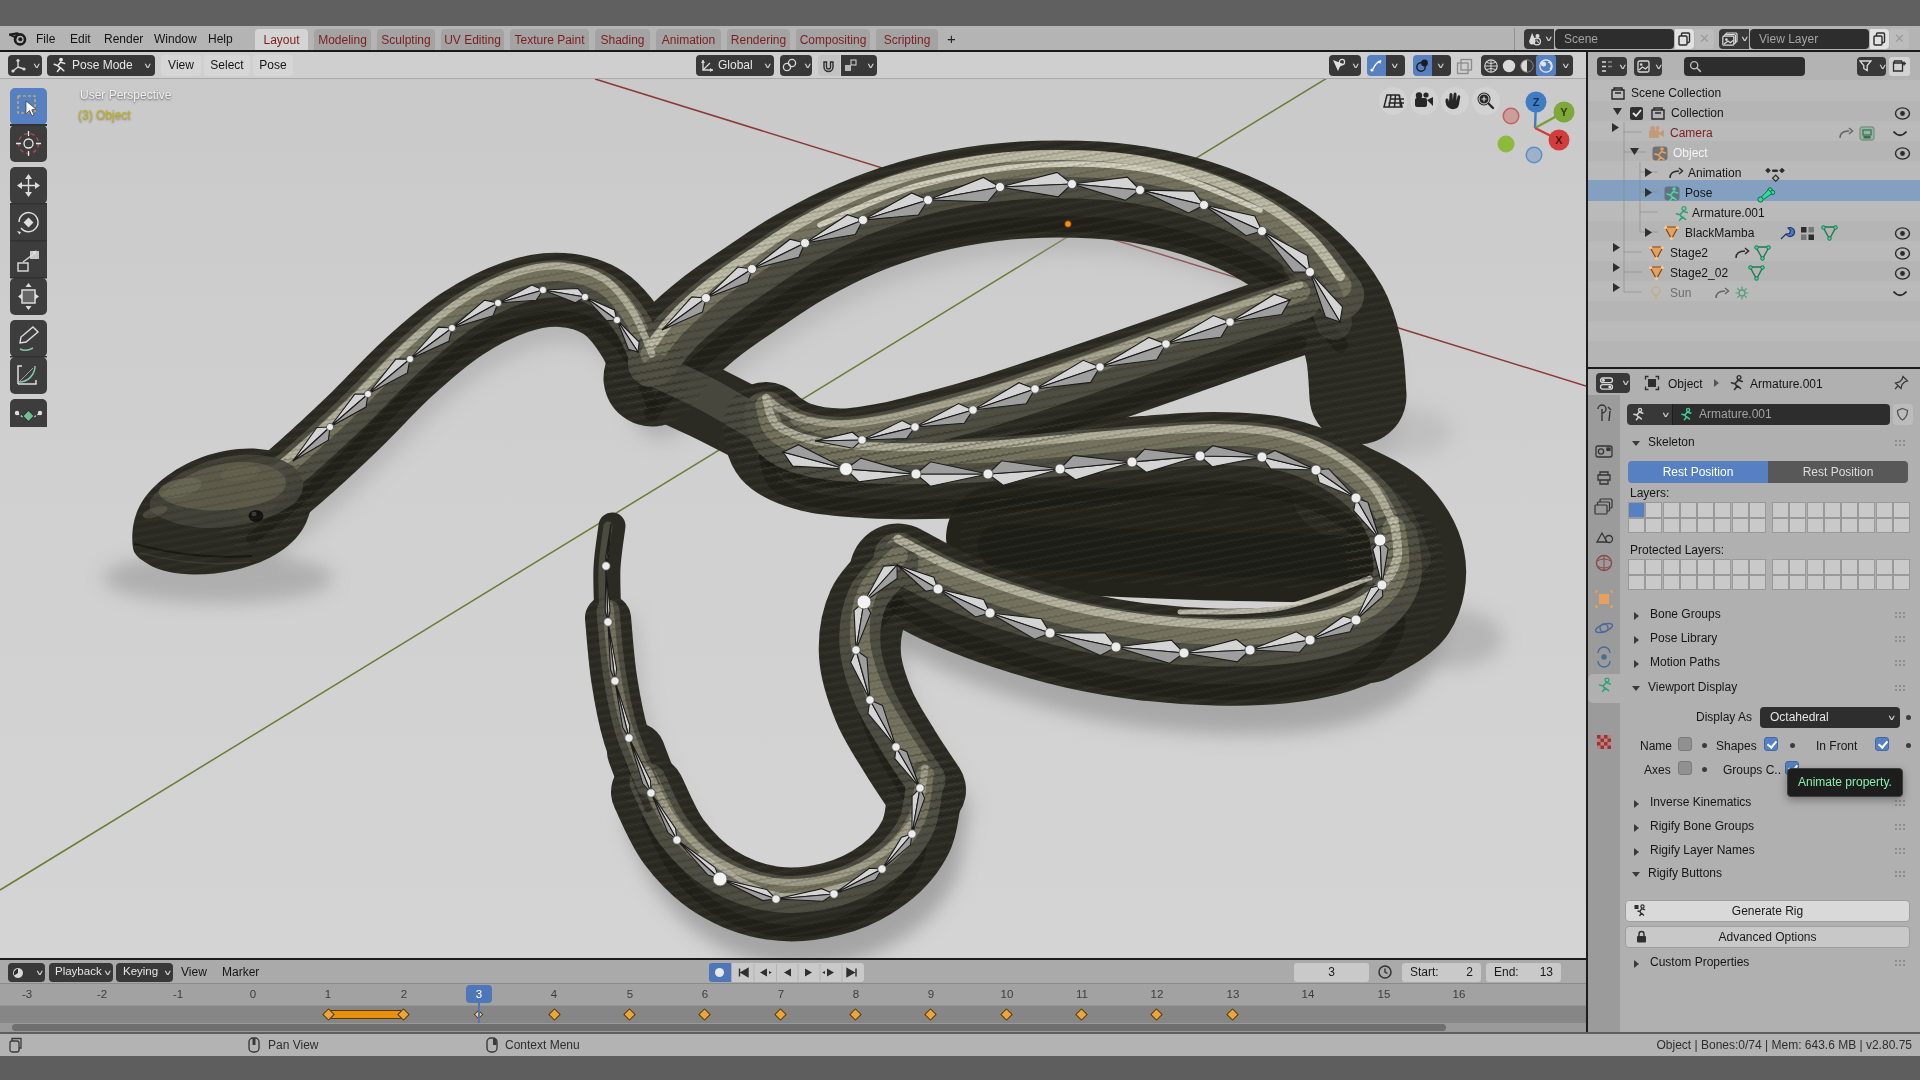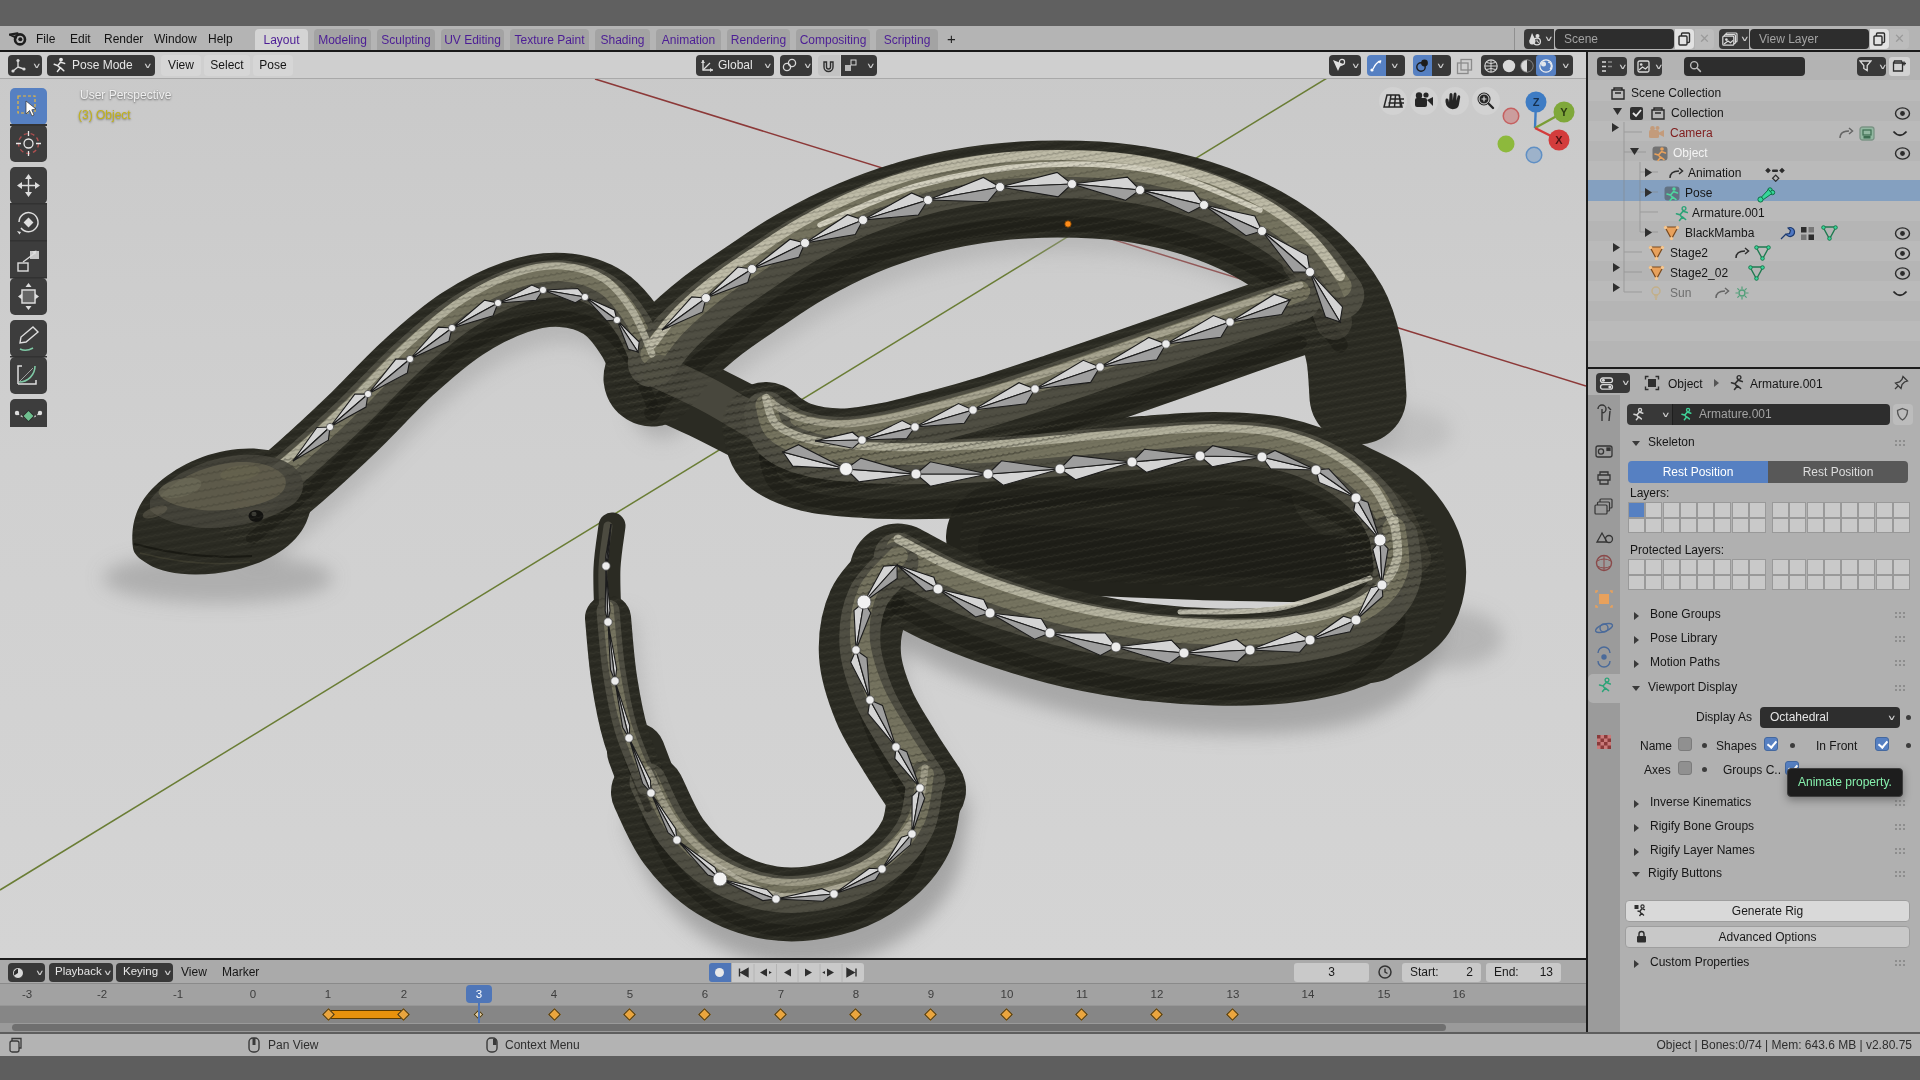--- a/index.html
+++ b/index.html
@@ -1,20 +1,20 @@
 <!DOCTYPE html>
 <html><head><meta charset="utf-8"><style>
 *{margin:0;padding:0;box-sizing:border-box}
 html,body{width:1920px;height:1080px;overflow:hidden;background:#5e5e5e;font-family:"Liberation Sans",sans-serif;-webkit-font-smoothing:antialiased}
 .abs{position:absolute}
 #app{position:relative;width:1920px;height:1080px}
 #topstrip{left:0;top:0;width:1920px;height:26px;background:#606060}
 #menubar{left:0;top:26px;width:1920px;height:26px;background:#b4b4b4;font-size:12px;color:#131313}
 .menu{position:absolute;top:6px}
-.tab{position:absolute;top:3px;height:23px;border-radius:4px 4px 0 0;font-size:12px;color:#4c1d95;text-align:center;line-height:23px;background:#a3a3a3}
+.tab{position:absolute;top:3px;height:23px;border-radius:4px 4px 0 0;font-size:12px;color:#7f1d1d;text-align:center;line-height:23px;background:#a3a3a3}
 .tab.act{background:#d4d4d4;border-color:#d4d4d4}
 .dk{position:absolute;background:#383838;border-radius:4px;color:#e6e6e6;font-size:12px}
 .dkfield{position:absolute;background:#2d2d2d;border-radius:4px;color:#a3a3a3;font-size:12px}
 .chev{display:inline-block;transform:scale(1.3,.75);font-size:10px;color:#cdcdcd}
 #vphead{left:0;top:52px;width:1586px;height:27px;background:#cfcfcf;border-bottom:1px solid #a9a9a9}
 .lbtn{position:absolute;background:#d6d6d6;border-radius:4px;color:#151515;font-size:12px;text-align:center}
 #outliner{left:1588px;top:52px;width:332px;height:315px;background:#b5b5b5}
 #props{left:1588px;top:369px;width:332px;height:663px;background:#b0b0b0}
 .orow{position:absolute;left:0;width:332px;height:20px;font-size:12px;color:#161616}
 .ptxt{position:absolute;font-size:12px;color:#161616}

